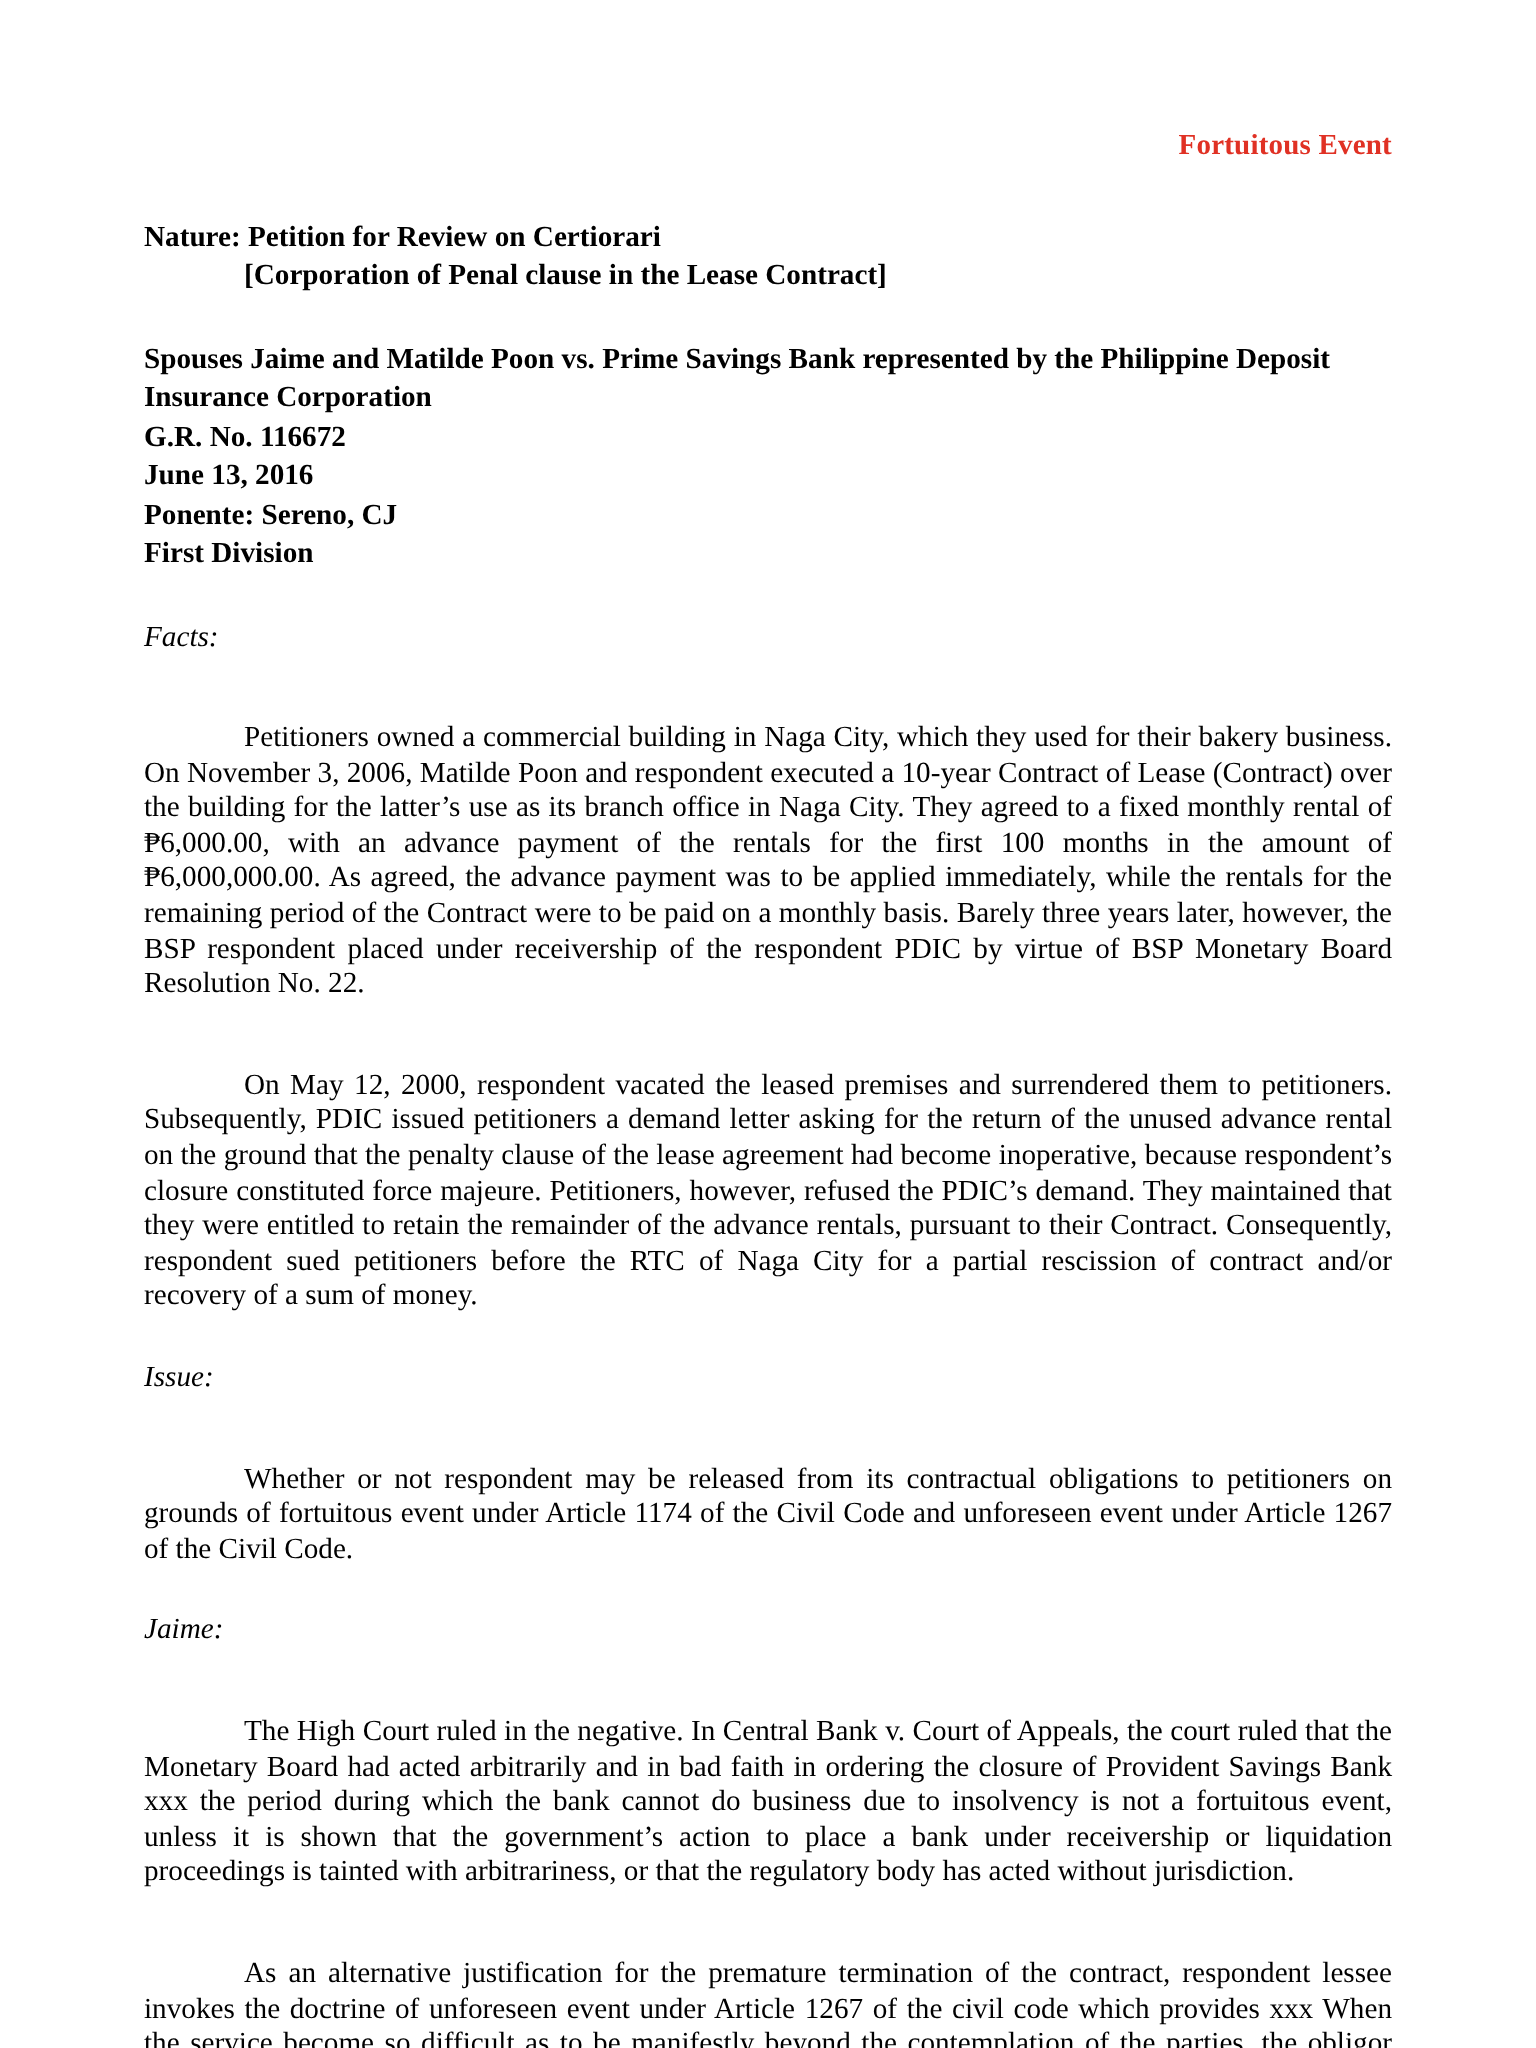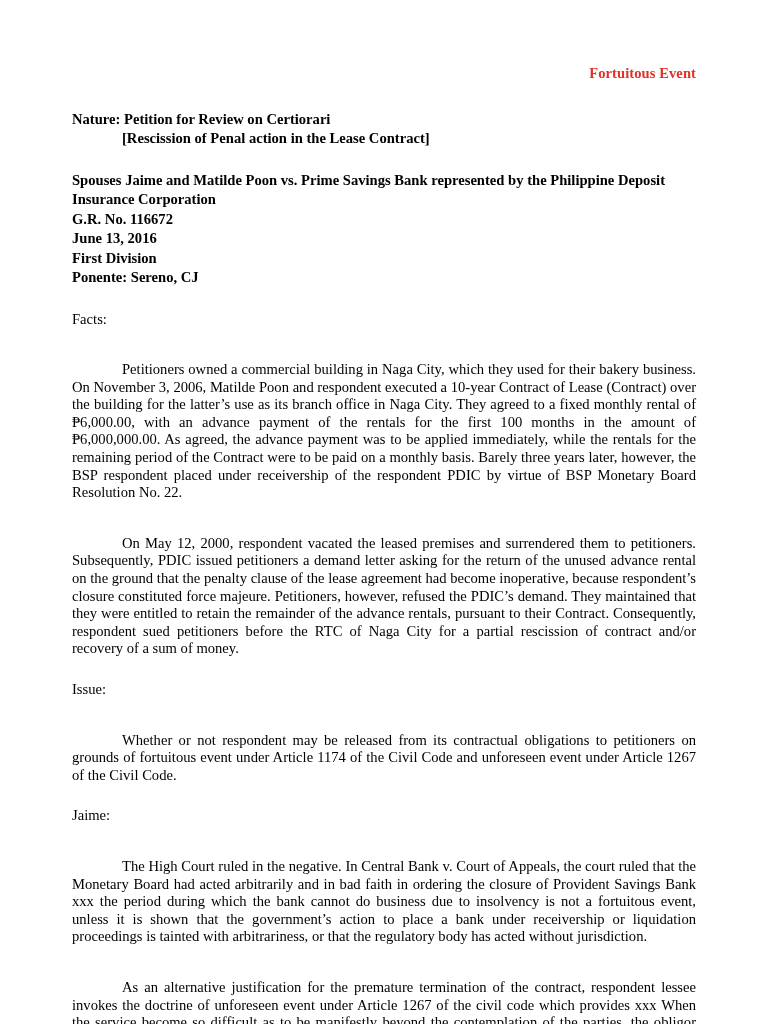--- a/index.html
+++ b/index.html
@@ -60,20 +60,21 @@
   }
   .caption-block .cap-line {
     display: block;
   }
 
   
   .section-label {
     font-size: 14.6px;
     line-height: 17.6px;
     margin-top: 23px;
+    font-style: italic;
   }
 
   
   .para {
     font-size: 14.6px;
     line-height: 17.6px;
     text-align: justify;
     text-justify: inter-word;
     text-indent: 50px;
     margin-top: 33px;
@@ -84,29 +85,29 @@
 </head>
 <body>
 
 <div class="page">
   <div class="content">
 
     <div class="running-header" style="color: rgb(224, 49, 36);">Fortuitous Event</div>
 
     <div class="nature-block">
       <div>Nature: Petition for Review on Certiorari</div>
-      <div class="nature-sub">[Rescission of Penal action in the Lease Contract]</div>
+      <div class="nature-sub">[Corporation of Penal clause in the Lease Contract]</div>
     </div>
 
     <div class="caption-block">
       <span class="cap-line">Spouses Jaime and Matilde Poon vs. Prime Savings Bank represented by the Philippine Deposit Insurance Corporation</span>
       <span class="cap-line">G.R. No. 116672</span>
       <span class="cap-line">June 13, 2016</span>
+      <span class="cap-line">Ponente: Sereno, CJ</span>
       <span class="cap-line">First Division</span>
-      <span class="cap-line">Ponente: Sereno, CJ</span>
     </div>
 
     <div class="section-label">Facts:</div>
 
     <p class="para">Petitioners owned a commercial building in Naga City, which they used for their bakery business. On November 3, 2006, Matilde Poon and respondent executed a 10-year Contract of Lease (Contract) over the building for the latter’s use as its branch office in Naga City. They agreed to a fixed monthly rental of ₱6,000.00, with an advance payment of the rentals for the first 100 months in the amount of ₱6,000,000.00. As agreed, the advance payment was to be applied immediately, while the rentals for the remaining period of the Contract were to be paid on a monthly basis. Barely three years later, however, the BSP respondent placed under receivership of the respondent PDIC by virtue of BSP Monetary Board Resolution No. 22.</p>
 
     <p class="para">On May 12, 2000, respondent vacated the leased premises and surrendered them to petitioners. Subsequently, PDIC issued petitioners a demand letter asking for the return of the unused advance rental on the ground that the penalty clause of the lease agreement had become inoperative, because respondent’s closure constituted force majeure. Petitioners, however, refused the PDIC’s demand. They maintained that they were entitled to retain the remainder of the advance rentals, pursuant to their Contract. Consequently, respondent sued petitioners before the RTC of Naga City for a partial rescission of contract and/or recovery of a sum of money.</p>
 
     <div class="section-label">Issue:</div>
 

